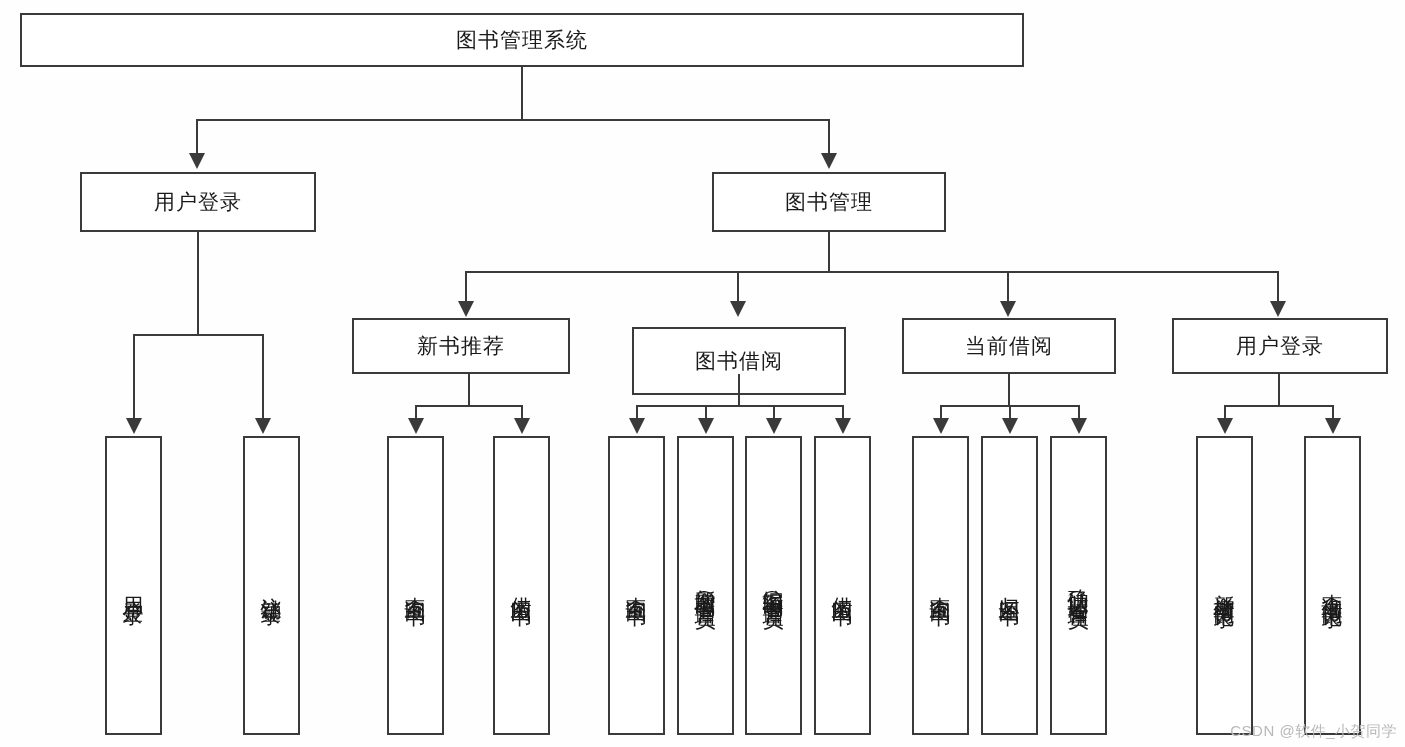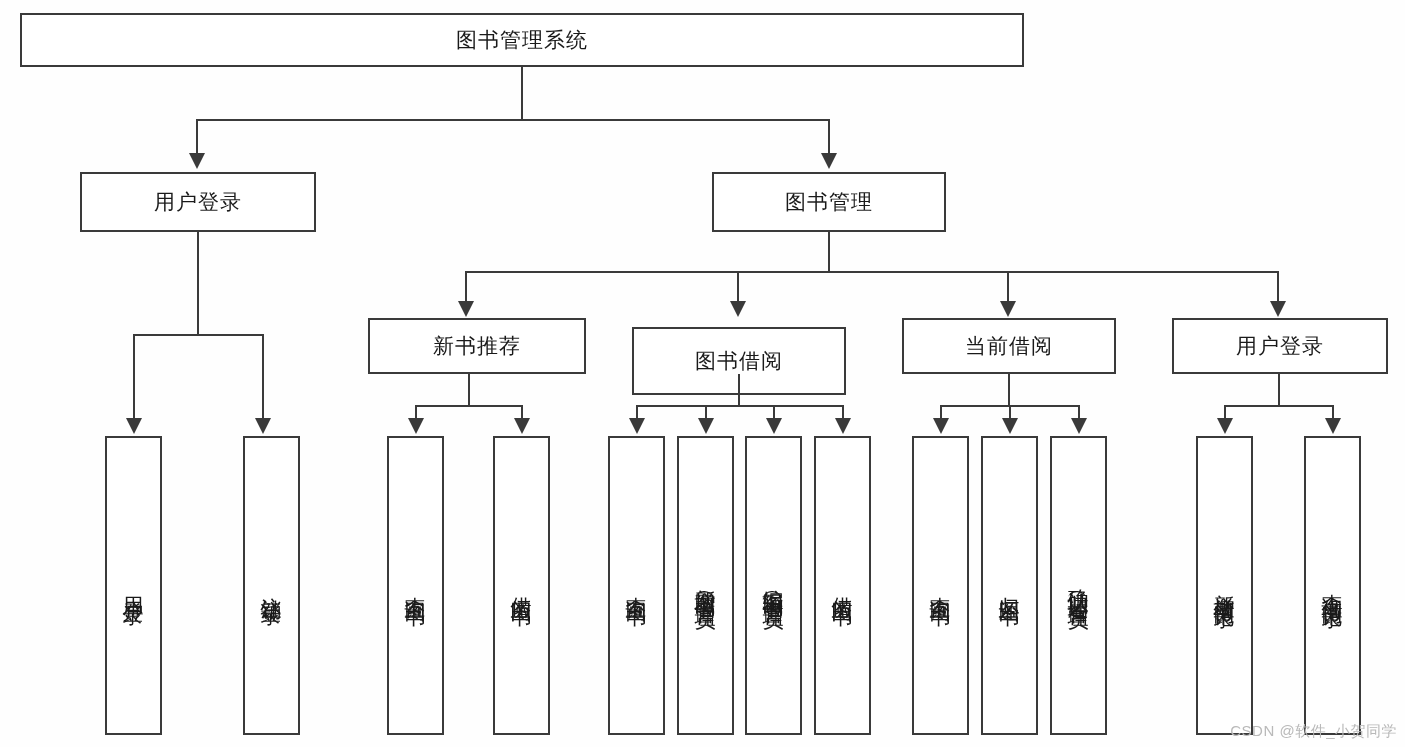--- a/index.html
+++ b/index.html
@@ -122,21 +122,21 @@
 
   <div class="vline" style="left:465px; top:271px; width:2px; height:32px;"></div>
   <div class="arrow" style="left:458px; top:301px;"></div>
   <div class="vline" style="left:737px; top:271px; width:2px; height:32px;"></div>
   <div class="arrow" style="left:730px; top:301px;"></div>
   <div class="vline" style="left:1007px; top:271px; width:2px; height:32px;"></div>
   <div class="arrow" style="left:1000px; top:301px;"></div>
   <div class="vline" style="left:1277px; top:271px; width:2px; height:32px;"></div>
   <div class="arrow" style="left:1270px; top:301px;"></div>
 
-  <div class="node horiz" style="left:368px; top:318px; width:218px; height:56px;font-family:Liberation Serif, serif;">
+  <div class="node horiz" style="left:352px; top:318px; width:218px; height:56px;font-family:Liberation Serif, serif;">
     <span class="label">新书推荐</span>
   </div>
   <div class="node horiz" style="left:632px; top:327px; width:214px; height:68px;">
     <span class="label">图书借阅</span>
   </div>
   <div class="node horiz" style="left:902px; top:318px; width:214px; height:56px;align-items:center;">
     <span class="label">当前借阅</span>
   </div>
   <div class="node horiz" style="left:1172px; top:318px; width:216px; height:56px;">
     <span class="label">用户登录</span>

